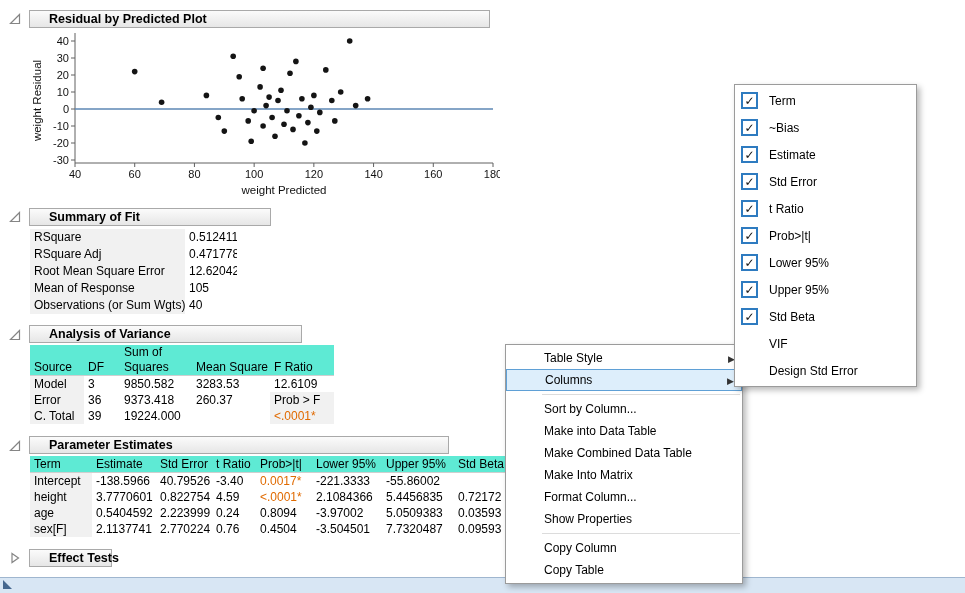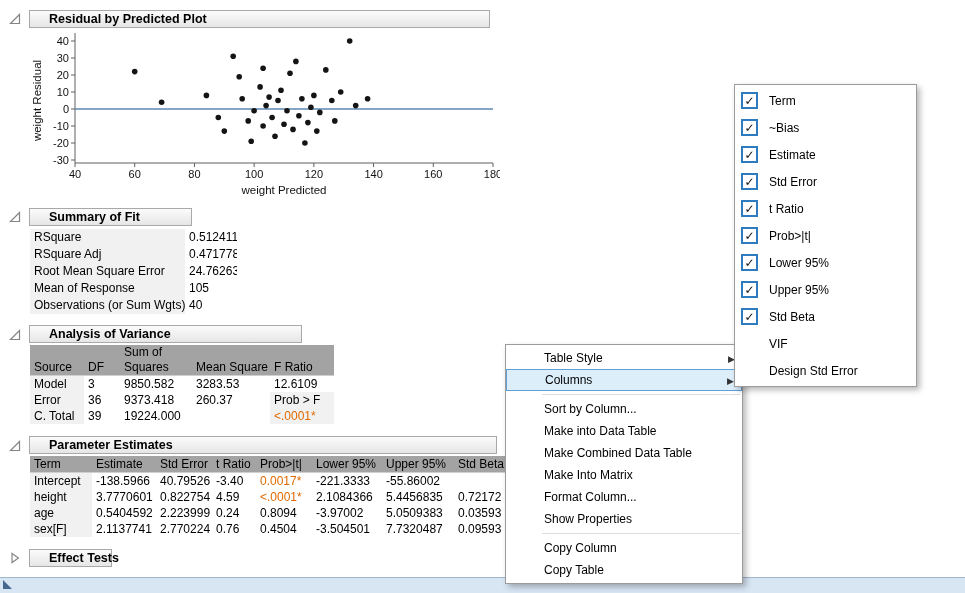--- a/index.html
+++ b/index.html
@@ -15,21 +15,21 @@
        font-weight:bold;font-size:12.5px;line-height:16px;padding:0 19px;cursor:pointer;white-space:nowrap;}
 
   svg text{font-family:"Liberation Sans","DejaVu Sans",sans-serif;}
   .tick-label{font-size:11px;fill:#111;}
   .axis-label{font-size:11.5px;fill:#111;}
 
   table.jmp{position:absolute;border-collapse:collapse;table-layout:fixed;}
   table.jmp th,table.jmp td{padding:0 4px;font-size:12px;height:16px;line-height:15px;
        white-space:nowrap;overflow:hidden;font-weight:normal;text-align:left;}
   #summary-table td{height:17px;line-height:17px;}
-  .hdr{background:#a3a3a3;font-weight:bold;}
+  .hdr{background:#5eead4;font-weight:bold;}
   .hdrbg{background:#f1f1f1;}
   .lblcol{background:#f1f1f1;}
   .num{text-align:right;}
   .sig{color:var(--significant);}
   .bold{font-weight:bold;}
   #anova-table thead th{vertical-align:bottom;border-bottom:1px solid #cfcfcf;}
   #param-table thead th{border-bottom:1px solid #cfcfcf;}
 
   .menu{position:absolute;background:#fff;border:1px solid #9b9b9b;
         box-shadow:3px 3px 6px rgba(0,0,0,.28);padding:2px 0;z-index:10;}
@@ -135,38 +135,38 @@
     <circle cx="321.7" cy="12.0" r="2.8" fill="#141414"></circle>
     <circle cx="327.7" cy="76.6" r="2.8" fill="#141414"></circle>
     <circle cx="339.6" cy="69.8" r="2.8" fill="#141414"></circle>
     <text x="256" y="165" text-anchor="middle" class="axis-label">weight Predicted</text>
     <text x="13" y="71.5" text-anchor="middle" class="axis-label" transform="rotate(-90 13 71.5)">weight Residual</text>
   </svg>
 
 <svg class="disc" style="left:9px;top:211px" viewBox="0 0 12 12">
     <polygon points="1.5,10.5 10.5,10.5 10.5,1.5" fill="#ffffff" stroke="#858585" stroke-width="1.2"></polygon>
   </svg>
-<div class="sec-header" style="left:29px;top:208px;width:163px"><span>Summary of Fit</span></div>
+<div class="sec-header" style="left:29px;top:208px;width:242px"><span>Summary of Fit</span></div>
 <table class="jmp" id="summary-table" style="left:30px;top:229px;width:207px">
   <colgroup>
       <col style="width:155px">
       <col style="width:52px">
     </colgroup>
   <tbody>
       <tr>
         <td class="lblcol">RSquare</td>
         <td class="num">0.512411</td>
       </tr>
       <tr>
         <td class="lblcol">RSquare Adj</td>
         <td class="num">0.471778</td>
       </tr>
       <tr>
         <td class="lblcol">Root Mean Square Error</td>
-        <td class="num">24.76263</td>
+        <td class="num">12.62042</td>
       </tr>
       <tr>
         <td class="lblcol">Mean of Response</td>
         <td class="num">105</td>
       </tr>
       <tr>
         <td class="lblcol">Observations (or Sum Wgts)</td>
         <td class="num">40</td>
       </tr>
     </tbody>
@@ -214,21 +214,21 @@
         <td class="num">19224.000</td>
         <td class="num"></td>
         <td class="num sig hdrbg">&lt;.0001*</td>
       </tr>
     </tbody>
 </table>
 
 <svg class="disc" style="left:9px;top:440px" viewBox="0 0 12 12">
     <polygon points="1.5,10.5 10.5,10.5 10.5,1.5" fill="#ffffff" stroke="#858585" stroke-width="1.2"></polygon>
   </svg>
-<div class="sec-header" style="left:29px;top:436px;width:468px"><span>Parameter Estimates</span></div>
+<div class="sec-header" style="left:29px;top:436px;width:420px"><span>Parameter Estimates</span></div>
 <table class="jmp" id="param-table" style="left:30px;top:456px;width:482px">
   <colgroup>
       <col style="width:62px">
       <col style="width:64px">
       <col style="width:56px">
       <col style="width:44px">
       <col style="width:56px">
       <col style="width:70px">
       <col style="width:72px">
       <col style="width:58px">

